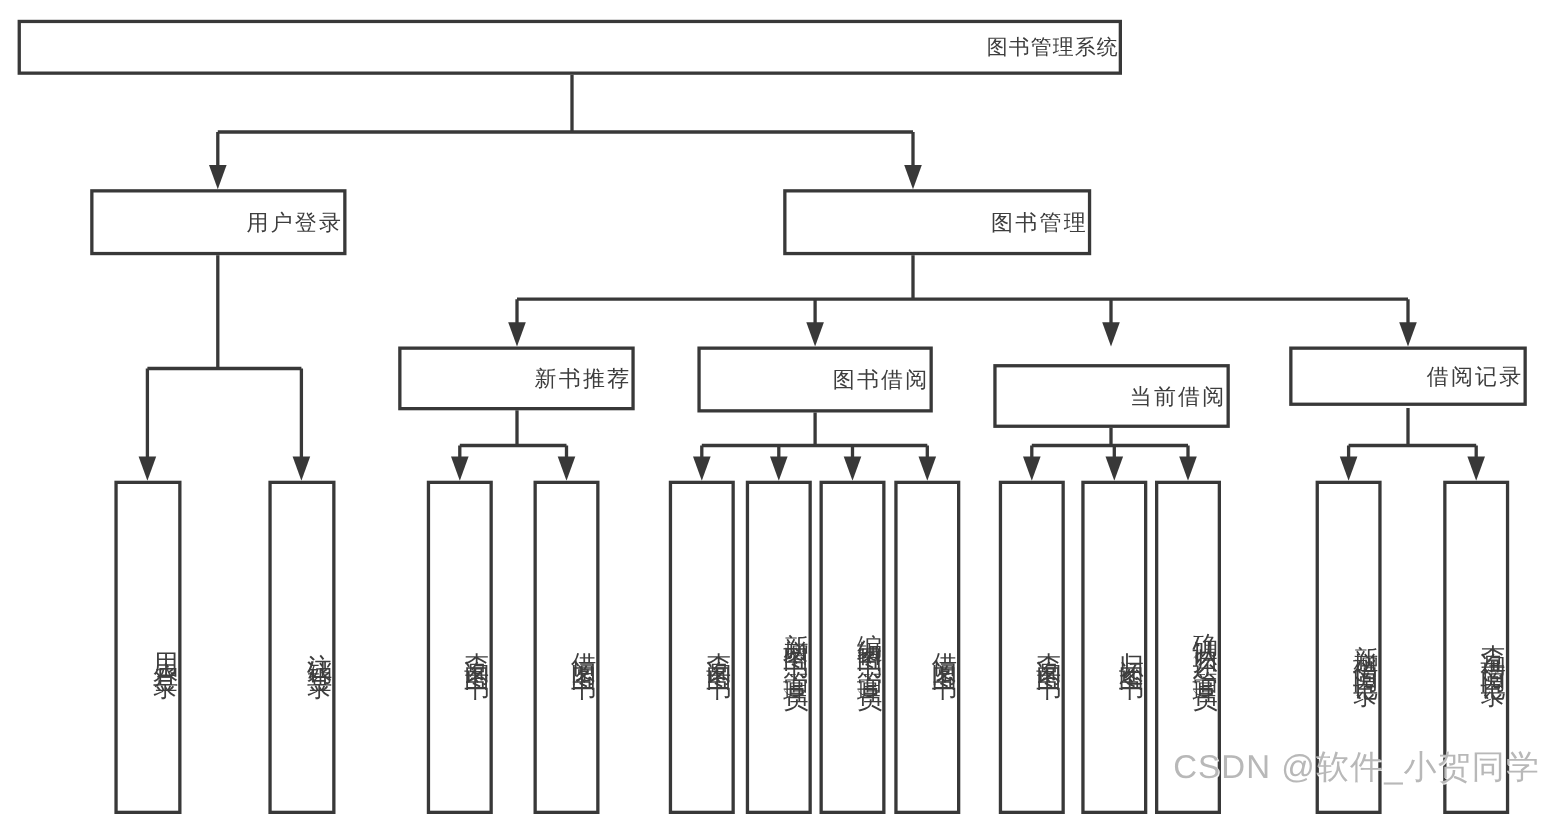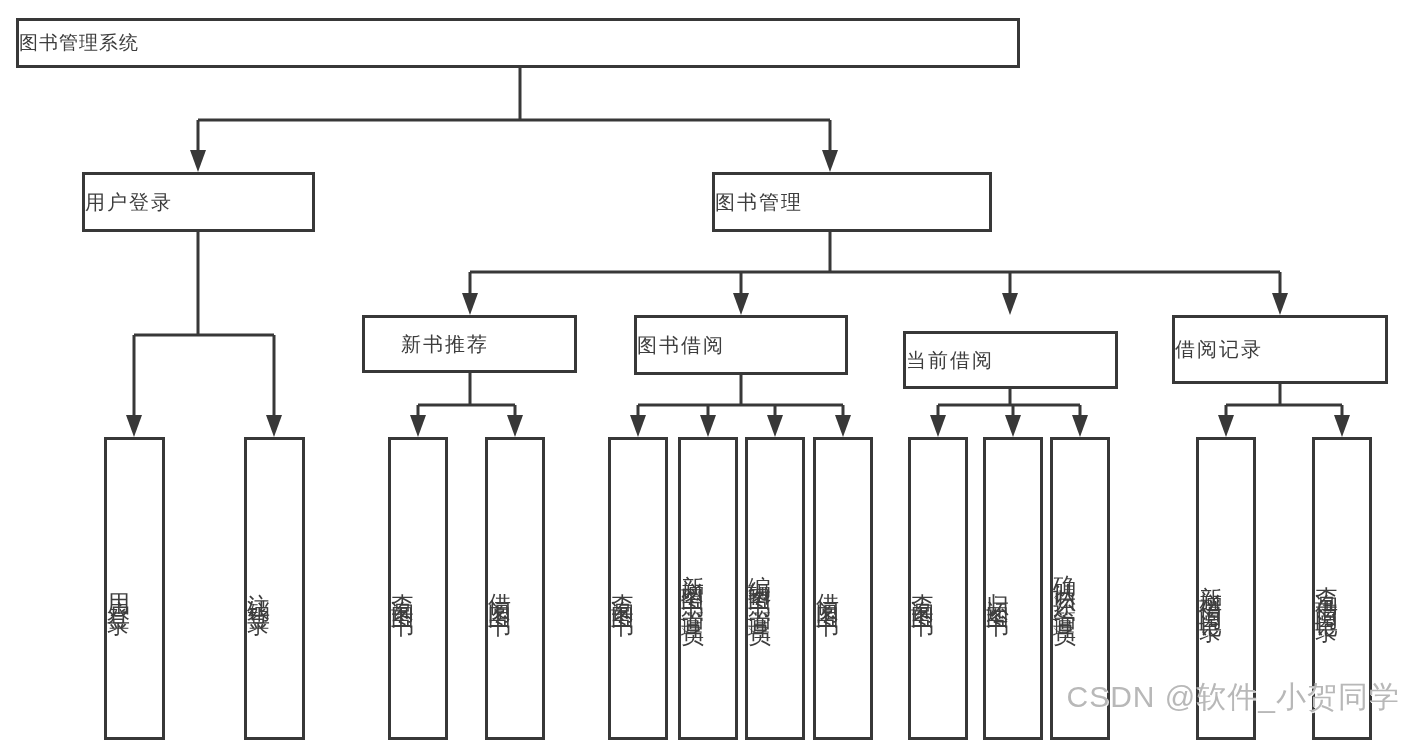--- a/index.html
+++ b/index.html
@@ -16,21 +16,21 @@
     font-family:"Liberation Sans","DejaVu Sans",sans-serif;
     color:var(--text);
   }
   .stage{position:absolute;inset:0;width:1405px;height:747px;}
   .connector-layer{position:absolute;left:0;top:0;width:1405px;height:747px;z-index:1;}
   .connector-layer path{stroke:var(--line);stroke-width:3;fill:none;}
   .connector-layer polygon{fill:var(--line);stroke:none;}
   .node{
     position:absolute;z-index:2;background:#fff;
     border:3px solid var(--box-border);
-    display:flex;align-items:center;justify-content:flex-start;
+    display:flex;align-items:center;justify-content:flex-end;
     text-align:center;
   }
   .h-node{font-size:20px;letter-spacing:2px;}
   .root-node{font-size:19px;letter-spacing:1px;}
   .v-node span{
     writing-mode:vertical-rl;text-orientation:mixed;
     font-size:23px;letter-spacing:7px;line-height:1;
     white-space:nowrap;
   }
   .watermark{
@@ -93,21 +93,21 @@
 
   <div class="node h-node" style="left:362px;top:315px;width:215px;height:58px;padding-left:36px;">
     <span>新书推荐</span>
   </div>
   <div class="node h-node" style="left:634px;top:315px;width:214px;height:60px;">
     <span>图书借阅</span>
   </div>
   <div class="node h-node" style="left:903px;top:315px;width:215px;height:58px;margin-top:16px;">
     <span>当前借阅</span>
   </div>
-  <div class="node h-node" style="left:1172px;top:315px;width:216px;height:69px;">
+  <div class="node h-node" style="left:1172px;top:315px;width:216px;height:54px;">
     <span>借阅记录</span>
   </div>
 
   <div class="node v-node" style="left:104px;top:437px;width:61px;height:303px;">
     <span>用户登录</span>
   </div>
   <div class="node v-node" style="left:244px;top:437px;width:61px;height:303px;">
     <span>注销登录</span>
   </div>
 

